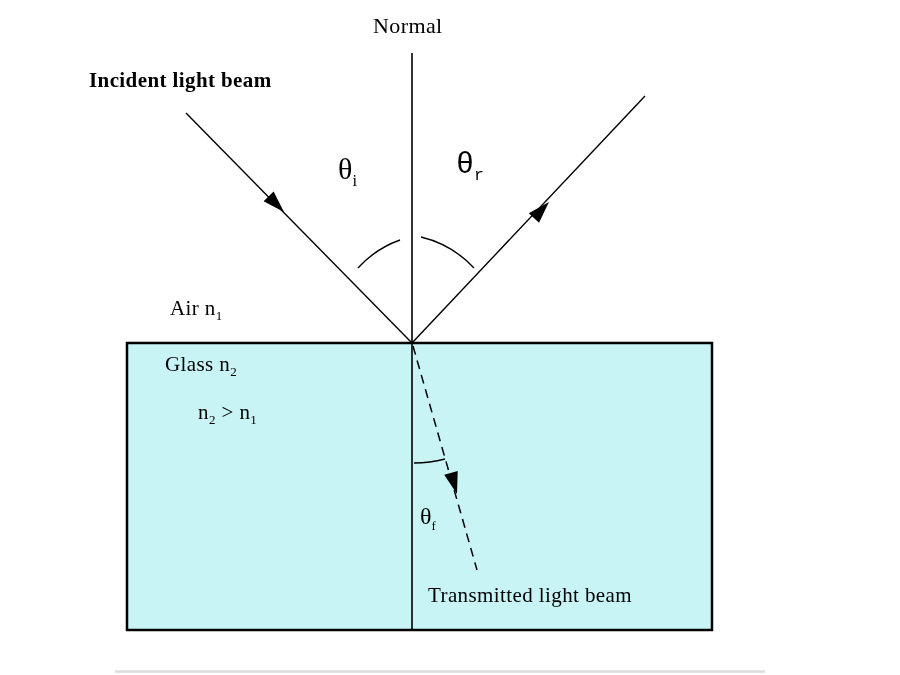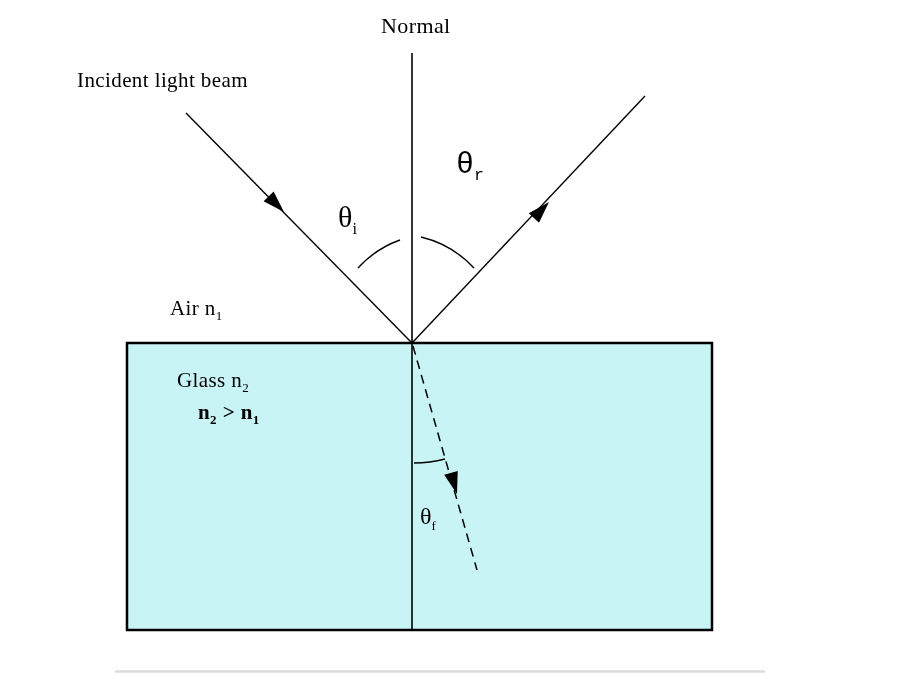--- a/index.html
+++ b/index.html
@@ -57,31 +57,32 @@
     <line x1="413" y1="346" x2="477" y2="570" stroke="#000000" stroke-width="1.5" stroke-dasharray="9,6"></line>
     <polygon points="457,494 457.7,470.9 444.2,474.7" fill="#000000"></polygon>
 
     <path d="M400,240 A103,103 0 0 0 358,268" fill="none" stroke="#000000" stroke-width="1.4"></path>
     <path d="M421,237 A106,106 0 0 1 474,268" fill="none" stroke="#000000" stroke-width="1.4"></path>
     <path d="M414,463 A120,120 0 0 0 445,459" fill="none" stroke="#000000" stroke-width="1.4"></path>
 
     <line x1="115" y1="671.5" x2="765" y2="671.5" stroke-width="2.5" stroke="#dcdcdc"></line>
   </svg>
 
-  <div class="lbl" style="left:373px; top:13px; font-size:22px;margin-left:8px;">Normal</div>
+  <div class="lbl" style="left:373px; top:13px; font-size:22px;">Normal</div>
 
-  <div class="lbl" style="left:77px; top:68px;">Incident light beam</div>
+  <div class="lbl" style="left:89px; top:68px;font-weight:bold;">Incident light beam</div>
 
 
-  <div class="lbl theta" style="left:338px; top:152px;margin-top:48px;"><span>θ</span><sub>i</sub></div>
+  <div class="lbl theta" style="left:338px; top:152px;"><span>θ</span><sub>i</sub></div>
 
   <div class="lbl theta" style="left:456px; top:148px;font-family:Liberation Mono, monospace;"><span>θ</span><sub>r</sub></div>
 
   <div class="lbl" style="left:170px; top:296px;"><span>Air n</span><sub>1</sub></div>
 
-  <div class="lbl" style="left:165px; top:368px;margin-left:12px;"><span>Glass n</span><sub>2</sub></div>
+  <div class="lbl" style="left:165px; top:352px;"><span>Glass n</span><sub>2</sub></div>
 
-  <div class="lbl" style="left:198px; top:400px;font-weight:bold;"><span>n</span><sub>2</sub><span> &gt; </span><span>n</span><sub>1</sub></div>
+  <div class="lbl" style="left:198px; top:400px;"><span>n</span><sub>2</sub><span> &gt; </span><span>n</span><sub>1</sub></div>
 
   <div class="lbl theta theta-small" style="left:420px; top:503px;"><span>θ</span><sub>f</sub></div>
 
+  <div class="lbl" style="left:428px; top:583px;">Transmitted light beam</div>
 
 </div>
 
 </body></html>

